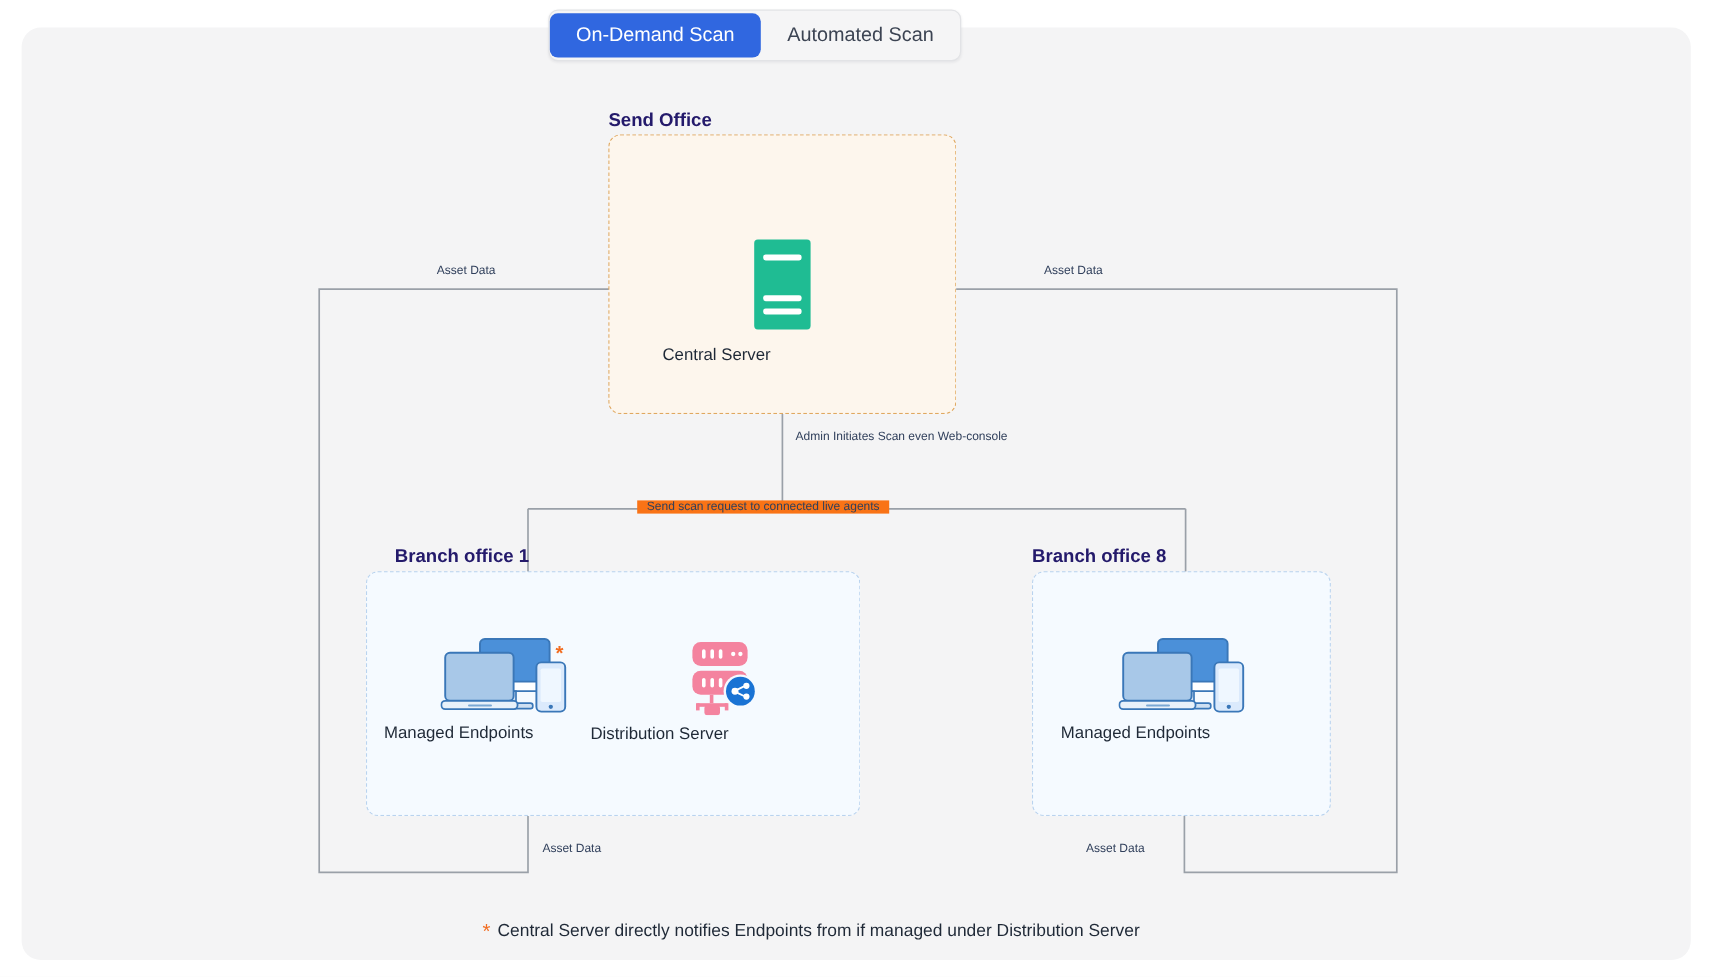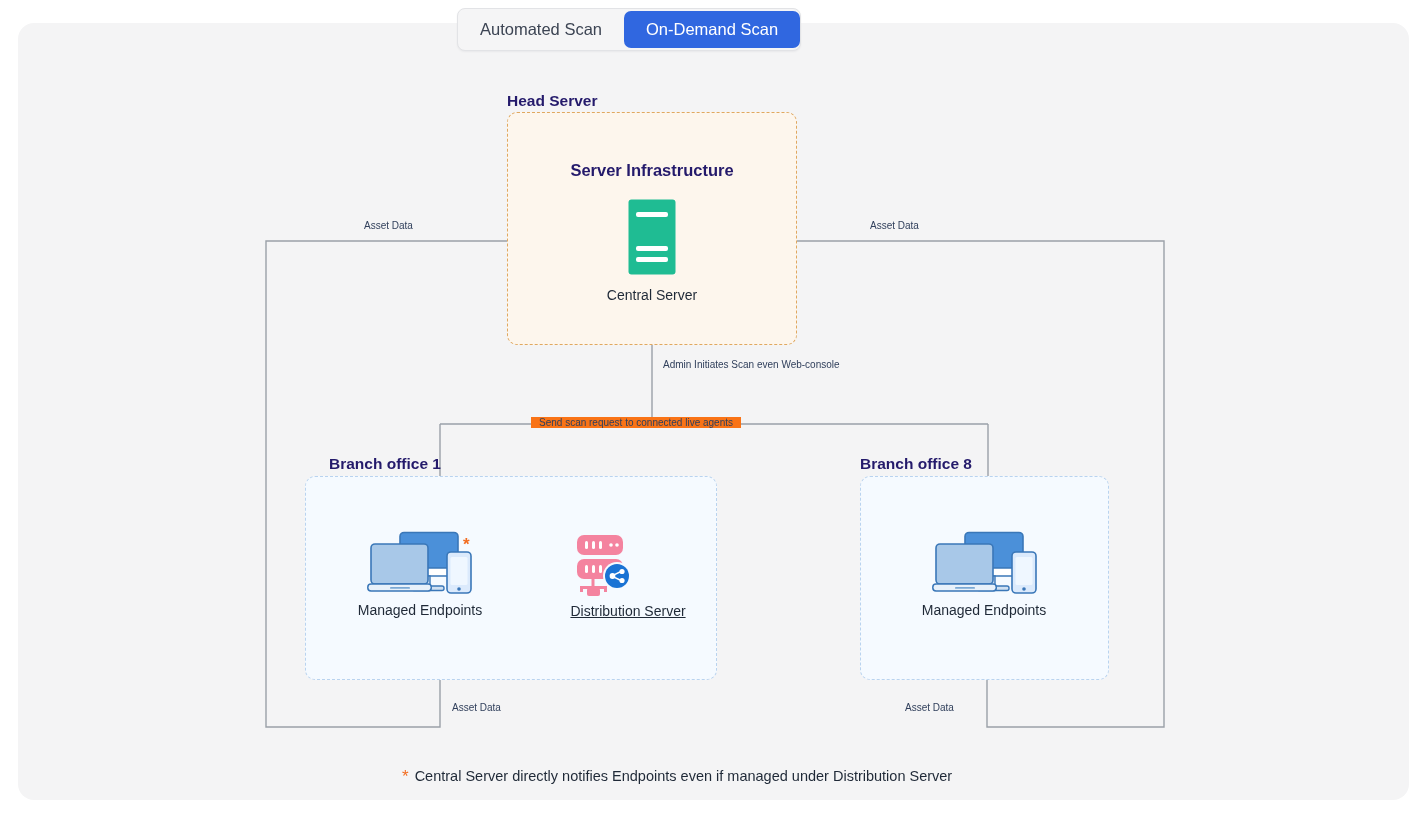--- a/index.html
+++ b/index.html
@@ -55,21 +55,21 @@
   .t-b1{left:305px;top:455px;margin-left:24px;}
   .t-b2{left:860px;top:455px;}
 
   .inner-title{
     position:absolute;left:507px;top:161px;width:290px;text-align:center;
     font-size:16.5px;font-weight:bold;color:#241a6b;
   }
 
   
   .node-label{
-    position:absolute;text-align:center;font-size:14px;color:#1f2937;
+    position:absolute;font-size:14px;color:#1f2937;
     white-space:nowrap;
   }
 
   
   .edge-label{
     position:absolute;font-size:10px;color:#31405c;white-space:nowrap;
   }
 
   
   .footnote{
@@ -84,22 +84,22 @@
   .ep-star{position:absolute;color:#f26d21;font-size:17px;line-height:1;font-weight:bold;}
 </style>
 </head>
 <body>
 
 <div id="page">
 
   <div class="card"></div>
 
   <div class="tabbar">
+    <button class="tab active">On-Demand Scan</button>
     <button class="tab">Automated Scan</button>
-    <button class="tab active">On-Demand Scan</button>
   </div>
 
   <svg class="layer">
     <defs>
       <marker id="arrR" markerWidth="9" markerHeight="9" refX="8" refY="4.5" orient="auto">
         <path d="M0,0.8 L8.5,4.5 L0,8.2 Z" fill="#9aa0a8"></path>
       </marker>
       <marker id="arrL" markerWidth="9" markerHeight="9" refX="8" refY="4.5" orient="auto">
         <path d="M0,0.8 L8.5,4.5 L0,8.2 Z" fill="#9aa0a8"></path>
       </marker>
@@ -123,25 +123,24 @@
 
     <circle cx="652" cy="322" r="3.4" fill="#9aa0a8"></circle>
     <circle cx="440" cy="634" r="3.4" fill="#9aa0a8"></circle>
     <circle cx="987" cy="634" r="3.4" fill="#9aa0a8"></circle>
   </svg>
 
   <div class="zone head"></div>
   <div class="zone branch b1"></div>
   <div class="zone branch b2"></div>
 
-  <div class="zone-title t-head">Head Server</div>
+  <div class="zone-title t-head">Send Office</div>
   <div class="zone-title t-b1">Branch office 1</div>
   <div class="zone-title t-b2">Branch office 8</div>
 
-  <div class="inner-title">Server Infrastructure</div>
 
   <div class="icon" style="left:628px;top:199px;">
     <svg width="48" height="76" viewBox="0 0 48 76">
       <rect x="0.5" y="0.5" width="47" height="75" rx="3" fill="#1fbc93"></rect>
       <rect x="8" y="13" width="32" height="5" rx="2" fill="#ffffff"></rect>
       <rect x="8" y="47" width="32" height="5" rx="2" fill="#ffffff"></rect>
       <rect x="8" y="58" width="32" height="5" rx="2" fill="#ffffff"></rect>
     </svg>
   </div>
   <div class="node-label" style="left:552px;top:287px;width:200px;">Central Server</div>
@@ -188,21 +187,21 @@
       <rect x="11" y="54" width="13" height="8" rx="2" fill="#f4839f"></rect>
 
       <circle cx="41" cy="42" r="14" fill="#f5faff"></circle>
       <circle cx="41" cy="42" r="12" fill="#1a73d4"></circle>
       <circle cx="46" cy="37.5" r="2.6" fill="#ffffff"></circle>
       <circle cx="46" cy="46.5" r="2.6" fill="#ffffff"></circle>
       <circle cx="36.5" cy="42" r="2.9" fill="#ffffff"></circle>
       <path d="M38.5,40.6 L44,38 M38.5,43.4 L44,46" stroke="#ffffff" stroke-width="1.6"></path>
     </svg>
   </div>
-  <div class="node-label" style="left:528px;top:603px;width:200px;text-decoration:underline;">Distribution Server</div>
+  <div class="node-label" style="left:492px;top:603px;width:200px;">Distribution Server</div>
 
   <div class="icon" style="left:932px;top:530px;">
     <svg width="108" height="66" viewBox="0 0 108 66">
       <rect x="33" y="2.5" width="58" height="42" rx="4" fill="#4b90d9" stroke="#3a77b8" stroke-width="1.6"></rect>
       <rect x="33" y="38" width="58" height="8" rx="2" fill="#ffffff" stroke="#3a77b8" stroke-width="1.4"></rect>
       <rect x="57" y="46" width="6" height="11" fill="#cfe0f2" stroke="#3a77b8" stroke-width="1.4"></rect>
       <rect x="45" y="56" width="32" height="4.5" rx="2" fill="#cfe0f2" stroke="#3a77b8" stroke-width="1.4"></rect>
       <rect x="4" y="14" width="57" height="40" rx="4" fill="#a8c8e8" stroke="#3a77b8" stroke-width="1.6"></rect>
       <rect x="0.8" y="54" width="63.5" height="7" rx="3.2" fill="#e8f1fa" stroke="#3a77b8" stroke-width="1.5"></rect>
       <rect x="23" y="57" width="20" height="1.8" rx="0.9" fill="#7aa8d4"></rect>
@@ -215,16 +214,16 @@
 
   <div class="edge-label" style="left:364px;top:220px;">Asset Data</div>
   <div class="edge-label" style="left:870px;top:220px;">Asset Data</div>
   <div class="edge-label" style="left:452px;top:702px;">Asset Data</div>
   <div class="edge-label" style="left:905px;top:702px;">Asset Data</div>
   <div class="edge-label" style="left:663px;top:359px;">Admin Initiates Scan even Web-console</div>
   <div class="edge-label" style="left:531px;top:417px;background:#f97316;padding:0 8px;">Send scan request to connected live agents</div>
 
   <div class="footnote">
     <span class="star">*</span>
-    <span>Central Server directly notifies Endpoints even if managed under Distribution Server</span>
+    <span>Central Server directly notifies Endpoints from if managed under Distribution Server</span>
   </div>
 
 </div>
 
 </body></html>

